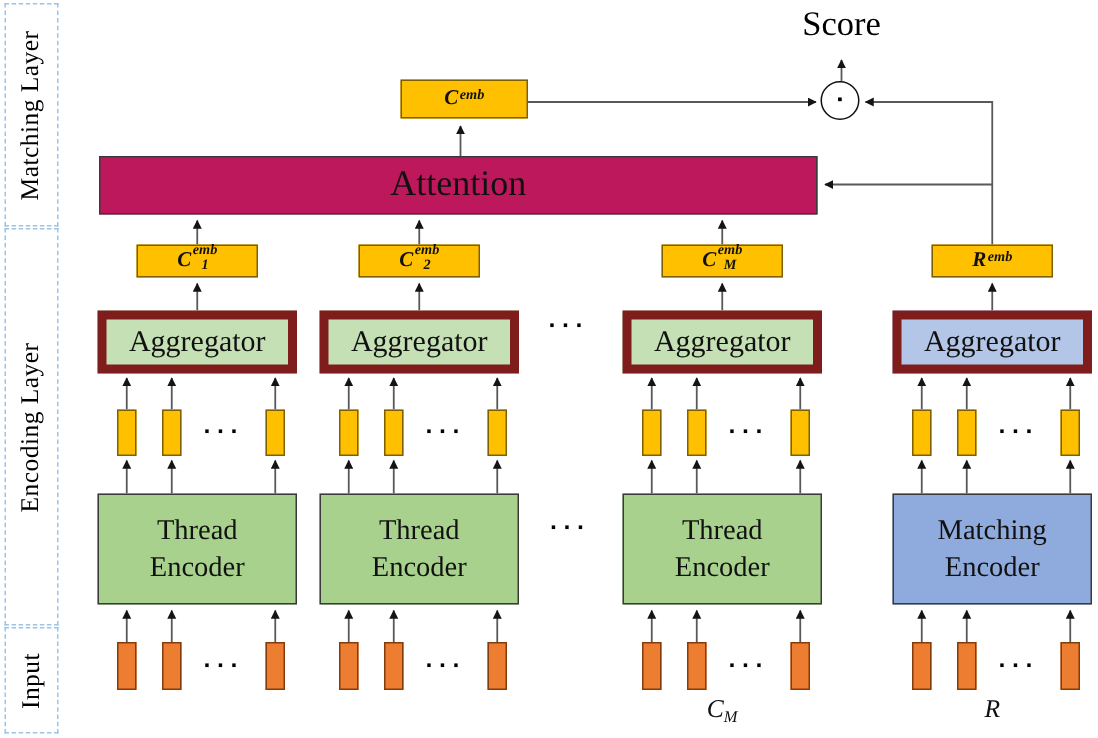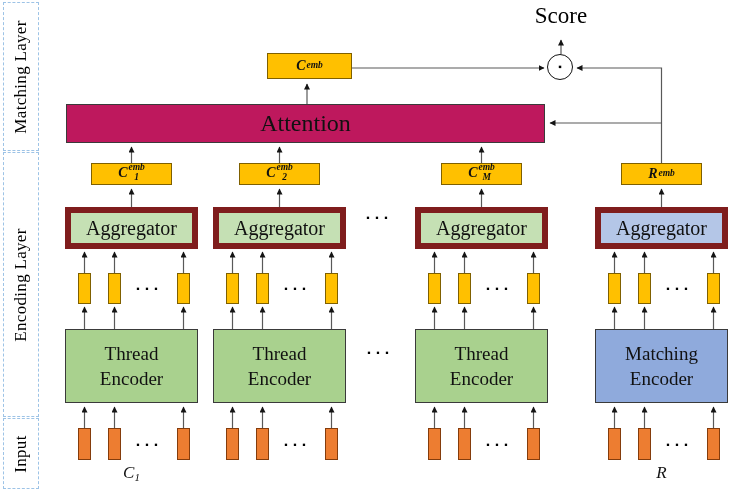--- a/index.html
+++ b/index.html
@@ -175,21 +175,20 @@
     <div class="dots bar-dots">···</div>
     <div class="sbar bx3"></div>
     <div class="enc enc-green">
       <span>Thread</span>
       <span>Encoder</span>
     </div>
     <div class="ibar bx1"></div>
     <div class="ibar bx2"></div>
     <div class="dots in-dots">···</div>
     <div class="ibar bx3"></div>
-    <div class="col-label"><span>C</span><span class="b-sub">1</span></div>
   </div>
 
   <div class="col col-1">
     <div class="box gold embbox">
       <span class="math"><span>C</span><span class="ss">
             <span class="s-sup">emb</span>
             <span class="s-sub">2</span>
           </span></span>
     </div>
     <div class="agg agg-green">
@@ -224,20 +223,21 @@
     <div class="dots bar-dots">···</div>
     <div class="sbar bx3"></div>
     <div class="enc enc-green">
       <span>Thread</span>
       <span>Encoder</span>
     </div>
     <div class="ibar bx1"></div>
     <div class="ibar bx2"></div>
     <div class="dots in-dots">···</div>
     <div class="ibar bx3"></div>
+    <div class="col-label"><span>C</span><span class="b-sub">M</span></div>
   </div>
 
   <div class="col col-3">
     <div class="box gold embbox">
       <span class="math"><span>R</span><span class="ss">
             <span class="s-sup">emb</span>
             <span class="s-sub"></span>
           </span></span>
     </div>
     <div class="agg agg-blue">

